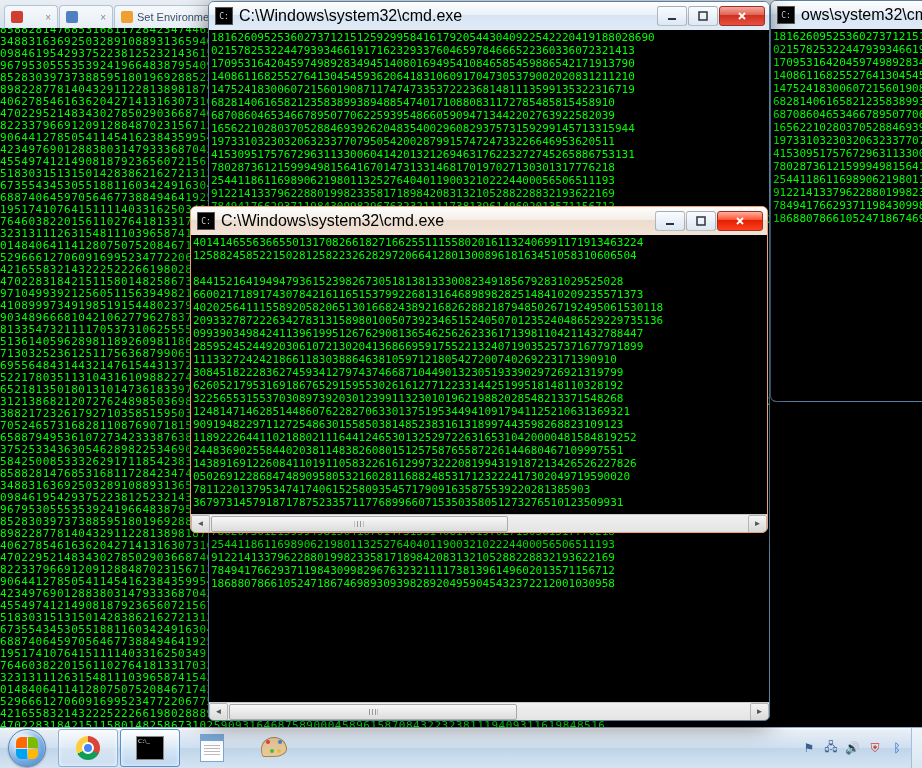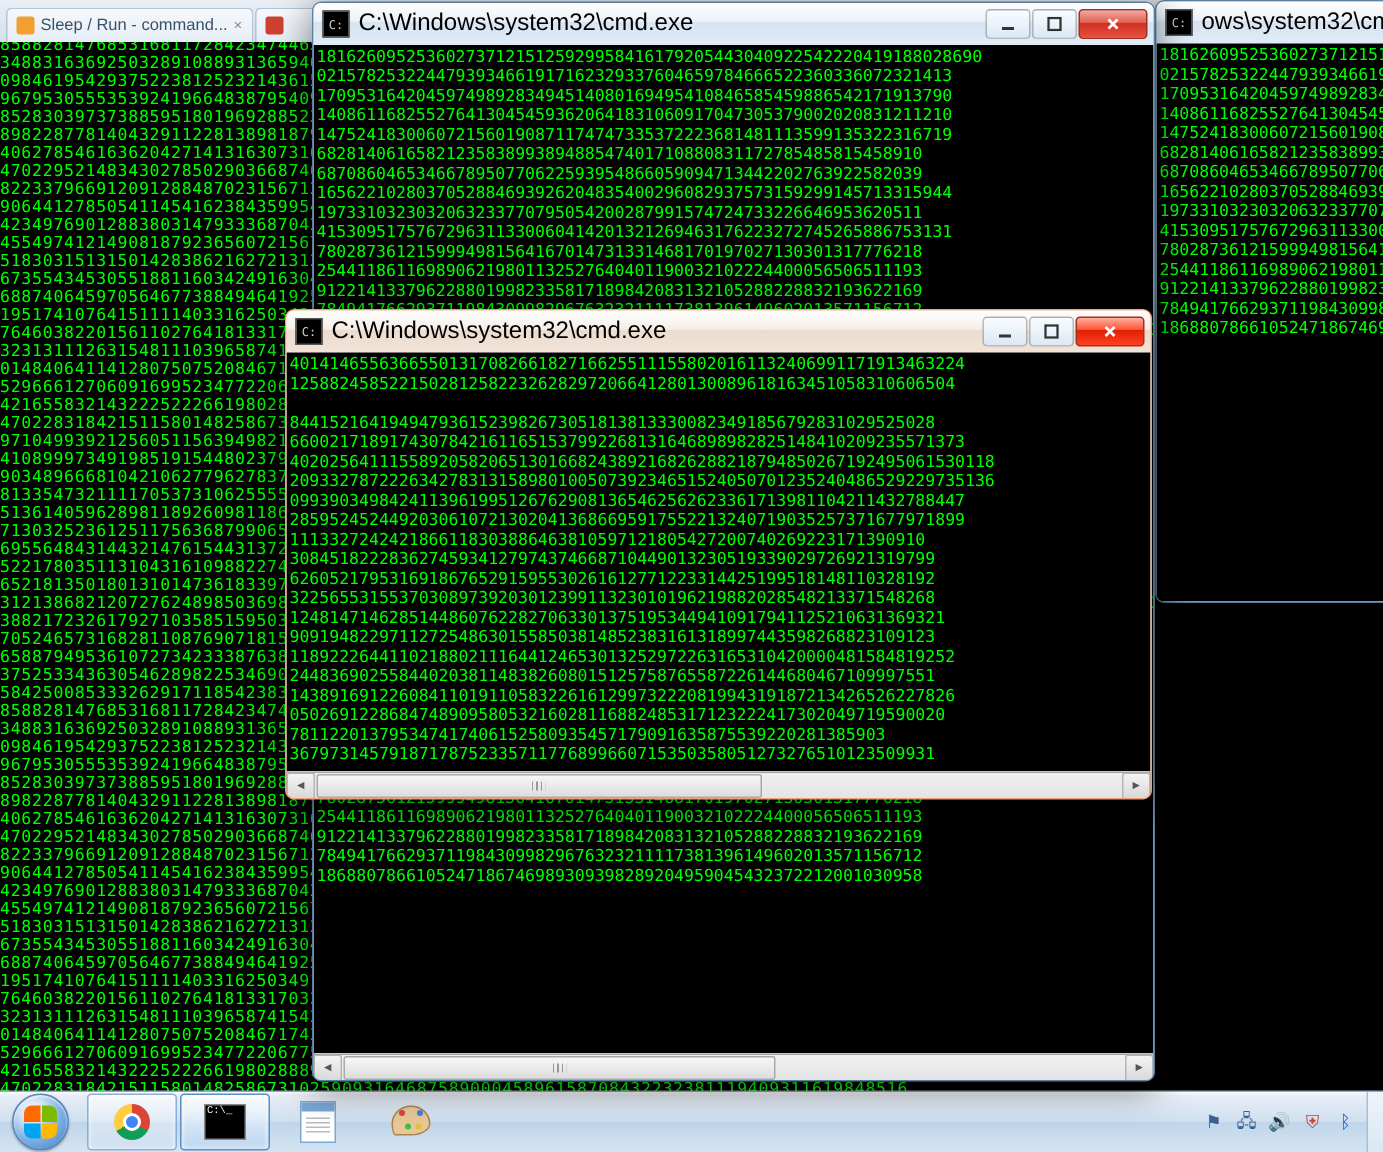--- a/index.html
+++ b/index.html
@@ -31,21 +31,21 @@
 .orb .flag span:nth-child(2){background:#7dbb00;border-top-right-radius:50%}
 .orb .flag span:nth-child(3){background:#00a3ee;border-bottom-left-radius:50%}
 .orb .flag span:nth-child(4){background:#ffb900;border-bottom-right-radius:50%}
 .pinned{display:flex;align-items:center;padding:0 4px;gap:2px}
 .tbtn{width:58px;height:36px;border:1px solid transparent;border-radius:3px;display:flex;align-items:center;justify-content:center;position:relative}
 .tbtn.running{background:linear-gradient(to bottom,rgba(255,255,255,.7),rgba(200,220,240,.5));border-color:#8ab0d6;box-shadow:inset 0 0 4px rgba(255,255,255,.8)}
 .tbtn.running.active{background:linear-gradient(to bottom,rgba(255,255,255,.9),rgba(180,210,240,.7));border-color:#5a90c6}
 .tbtn .ic{width:28px;height:28px;display:flex;align-items:center;justify-content:center}
 .chrome-ic{width:24px;height:24px;border-radius:50%;background:conic-gradient(#db4437 0 120deg,#0f9d58 120deg 240deg,#ffcd40 240deg 360deg);position:relative}
 .chrome-ic::after{content:"";position:absolute;inset:6px;background:#4285f4;border:2px solid #fff;border-radius:50%}
-.cmd-ic{width:24px;height:20px;background:#000;border:1px solid #888;color:#eee;font-family:Liberation Mono, monospace;font-size:7px;padding:1px;line-height:7px}
+.cmd-ic{width:24px;height:20px;background:#000;border:1px solid #888;color:#eee;font-family:Liberation Serif, serif;font-size:7px;padding:1px;line-height:7px}
 .notepad-ic{width:22px;height:26px;background:#fff;border:1px solid #7aa7d4;position:relative}
 .notepad-ic::before{content:"";position:absolute;top:0;left:0;right:0;height:6px;background:#7aa7d4}
 .notepad-ic::after{content:"";position:absolute;top:10px;left:3px;right:3px;height:1px;background:#bbb;box-shadow:0 3px 0 #bbb,0 6px 0 #bbb,0 9px 0 #bbb}
 .paint-ic{width:26px;height:22px;position:relative}
 .paint-ic .pal{width:24px;height:18px;border-radius:50% 50% 50% 10%/60% 60% 40% 40%;background:#e8c898;border:1px solid #a8864a;position:relative}
 .paint-ic .pal span{position:absolute;width:4px;height:4px;border-radius:50%}
 .tray{margin-left:auto;display:flex;align-items:center;padding:0 6px;gap:6px}
 .tray-ic{width:16px;height:16px;display:flex;align-items:center;justify-content:center;font-size:12px;color:#3a6090}
 .showdesk{width:10px;height:40px;border-left:1px solid #a7bed8;background:linear-gradient(to bottom,#eef4fa,#d9e7f4)}
 .browser-tabs{position:absolute;top:0;left:0;right:0;height:26px;background:linear-gradient(to bottom,#e9eef4,#d4dfeb);display:flex;align-items:flex-end;padding:2px 4px 0;gap:1px;z-index:0;overflow:hidden}
@@ -127,25 +127,20 @@
 6955648431443214761544313729663364780121415501196980076784764577772252213906468
 5221780351131043161098822743729233110079310661027996882626911823146882199458122131
 652181350180131014736183397022264607082328261221858858129706211012493425585939798
 3121386821207276248985036983468092809528697862653487453117138798719750436546523
 3882172326179271035851595033806277955067112186569658926839567807392144088487578717
 7052465731682811087690718152200659220571580247508806139744034022232945908865344
 6588794953610727342333876382293597761561158281418151849468570067698569586060786</div>
 
   <div class="browser-tabs" id="btabs">
       <div class="btab">
-        <div class="favicon" style="background: rgb(240, 160, 48);"></div>
-        <span>Sleep / Run - command...</span>
-        <span class="x">×</span>
-      </div>
-      <div class="btab">
         <div class="favicon" style="background: rgb(208, 64, 48);"></div>
         <span></span>
         <span class="x">×</span>
       </div>
       <div class="btab">
         <div class="favicon" style="background: rgb(80, 128, 192);"></div>
         <span></span>
         <span class="x">×</span>
       </div>
       <div class="btab">

